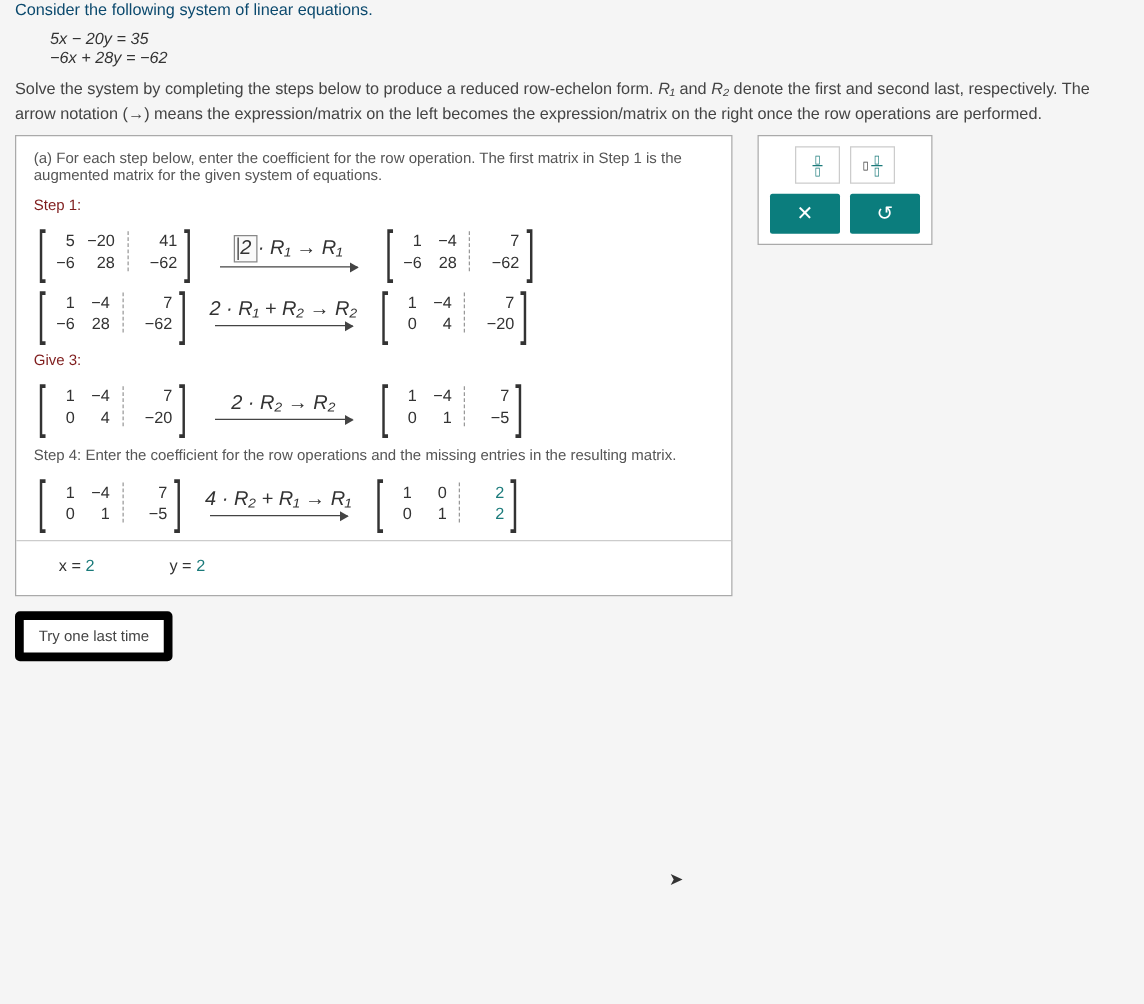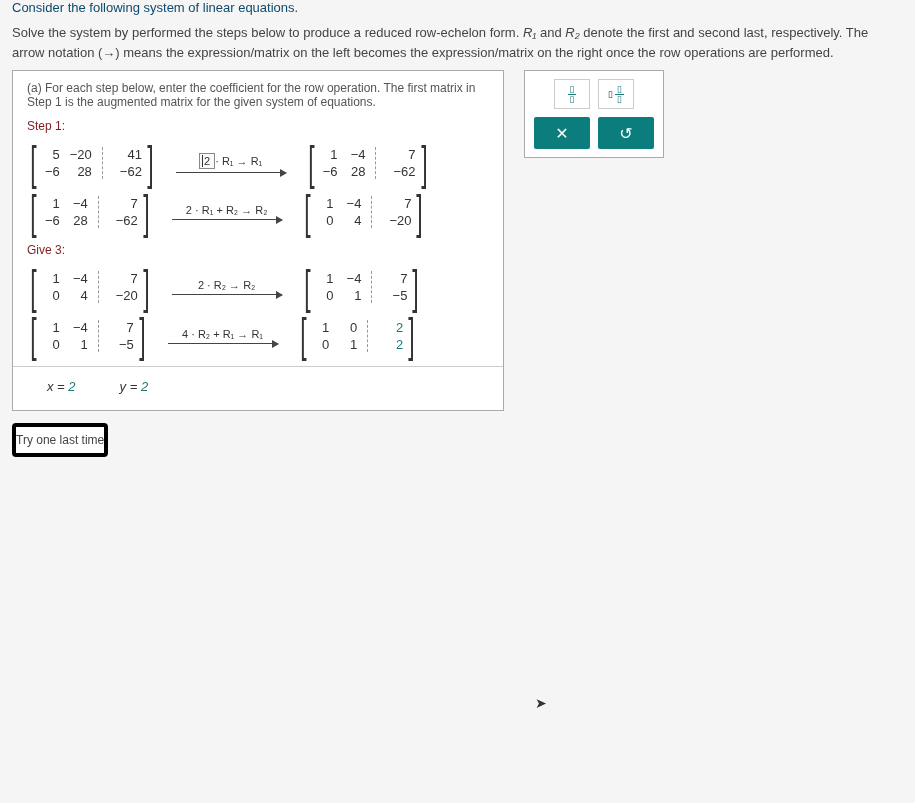--- a/index.html
+++ b/index.html
@@ -2,60 +2,64 @@
 <html><head>
 <meta charset="utf-8">
 <style>
 *{box-sizing:border-box;margin:0;padding:0}
 body{width:915px;height:803px;background:#f5f5f5;font-family:Arial,sans-serif;font-size:13px;color:#333;overflow:hidden}
 .page{padding:0 12px}
 .intro{margin-bottom:8px;color:#0c4a6e}
 .eqns{margin:8px 0 8px 28px;font-style:italic}
 .instr{margin:8px 0;line-height:1.5;color:#444}
 .layout{display:flex;gap:20px;align-items:flex-start}
-.panel{border:1px solid #aaa;background:#fff;padding:10px 14px;width:492px}
+.panel{border:1px solid #aaa;background:#fff;padding:10px 14px;width:574px}
 .panel-text{font-size:12px;color:#555;margin-bottom:4px}
 .step-label{font-size:12px;color:#7f1d1d;margin:10px 0 6px}
 .step-row{display:flex;align-items:center;gap:14px;margin:12px 0}
 .matrix{display:inline-flex;align-items:center}
 .bracket{font-size:46px;font-weight:100;line-height:0.8;transform:scaleX(0.5)}
 .mcells{display:grid;grid-template-columns:auto auto 8px auto;gap:2px 10px;font-size:13px;text-align:right;padding:2px}
 .mcells .div{border-left:1px dashed #999;grid-row:span 2;width:1px}
 .mcells span{min-width:18px;display:inline-block;text-align:right}
 .op{display:flex;flex-direction:column;align-items:center;min-width:120px}
-.op-expr{font-size:11px;}
+.op-expr{font-size:16px;font-style:italic}
 .arrow-line{width:110px;border-top:1px solid #444;position:relative;margin-top:3px}
 .arrow-line::after{content:'';position:absolute;right:-1px;top:-4px;border-left:7px solid #444;border-top:4px solid transparent;border-bottom:4px solid transparent}
 .boxnum{display:inline-block;border:1px solid #888;padding:1px 4px;min-width:16px;text-align:center;background:#fafafa}
 .step4note{font-size:12px;color:#555;margin:14px 0 4px}
 .hl{color:#1a7a7a}
 hr.sep{border:none;border-top:1px solid #ccc;margin:12px -14px}
 .partb{font-size:12px;color:#555;margin:8px 0}
-.sol-row{display:flex;gap:44px;margin:6px 0 6px 20px;font-style:italic}
+.sol-row{display:flex;gap:60px;margin:6px 0 6px 20px;}
 .sol-row .v{color:#1a7a7a}
-.try-btn{display:inline-block;border:4px solid #000000;border-radius:4px;padding:6px 0;font-size:12px;color:#444;margin-top:12px;background:#fff}
+.try-btn{display:inline-block;border:7px solid #000000;border-radius:4px;padding:6px 12px;font-size:12px;color:#444;margin-top:12px;background:#fff}
 .toolbox{border:1px solid #aaa;background:#fff;padding:8px;width:140px;display:flex;flex-direction:column;gap:8px}
 .tool-row{display:flex;gap:8px;justify-content:center}
 .frac-btn{border:1px solid #ccc;width:36px;height:30px;display:flex;align-items:center;justify-content:center;background:#fff}
 .frac{display:inline-flex;flex-direction:column;align-items:center;font-size:9px;line-height:1}
 .frac .n{border-bottom:1px solid #1a7a7a;padding:0 2px;color:#1a7a7a}
 .frac .d{padding:0 2px;color:#1a7a7a}
 .frac.mixed{flex-direction:row;gap:2px}
 .action-btn{width:56px;height:32px;background:#0b7d7d;color:#fff;display:flex;align-items:center;justify-content:center;font-size:16px;border-radius:2px}
 .cursor{position:absolute;left:535px;top:695px;font-size:14px}
 .blinkbox{position:relative}
 .blinkbox::before{content:'';position:absolute;left:2px;top:1px;bottom:1px;border-left:1px solid #333}
 </style>
 </head>
 <body>
 
 <div class="page">
   <div class="intro">Consider the following system of linear equations.</div>
+  <div class="eqns">
+    <div>5x − 20y = 35</div>
+    <div>−6x + 28y = −62</div>
+  </div>
   <div class="instr">
-    <span>Solve the system by performed the steps below to produce a reduced row-echelon form. </span><i>R₁</i><span> and </span><i>R₂</i><span> denote the first and second last, respectively. The arrow notation (→) means the expression/matrix on the left becomes the expression/matrix on the right once the row operations are performed.</span>
+    <span>Solve the system by completing the steps below to produce a reduced row-echelon form. </span><i>R₁</i><span> and </span><i>R₂</i><span> denote the first and second last, respectively. The arrow notation (→) means the expression/matrix on the left becomes the expression/matrix on the right once the row operations are performed.</span>
   </div>
 
   <div class="layout">
     <div class="panel">
       <div class="panel-text">(a) For each step below, enter the coefficient for the row operation. The first matrix in Step 1 is the augmented matrix for the given system of equations.</div>
       <div class="step-label">Step 1:</div>
 
       <div class="step-row">
         <span class="matrix">
           <span class="bracket">[</span>
@@ -149,20 +153,21 @@
               <span class="div"></span>
               <span>7</span>
             <span>0</span>
               <span>1</span>
               <span>−5</span>
           </span>
             <span class="bracket">]</span>
           </span>
       </div>
 
+      <div class="step4note">Step 4: Enter the coefficient for the row operations and the missing entries in the resulting matrix.</div>
       <div class="step-row">
         <span class="matrix">
             <span class="bracket">[</span>
           <span class="mcells">
             <span>1</span>
               <span>−4</span>
               <span class="div"></span>
               <span>7</span>
             <span>0</span>
               <span>1</span>

